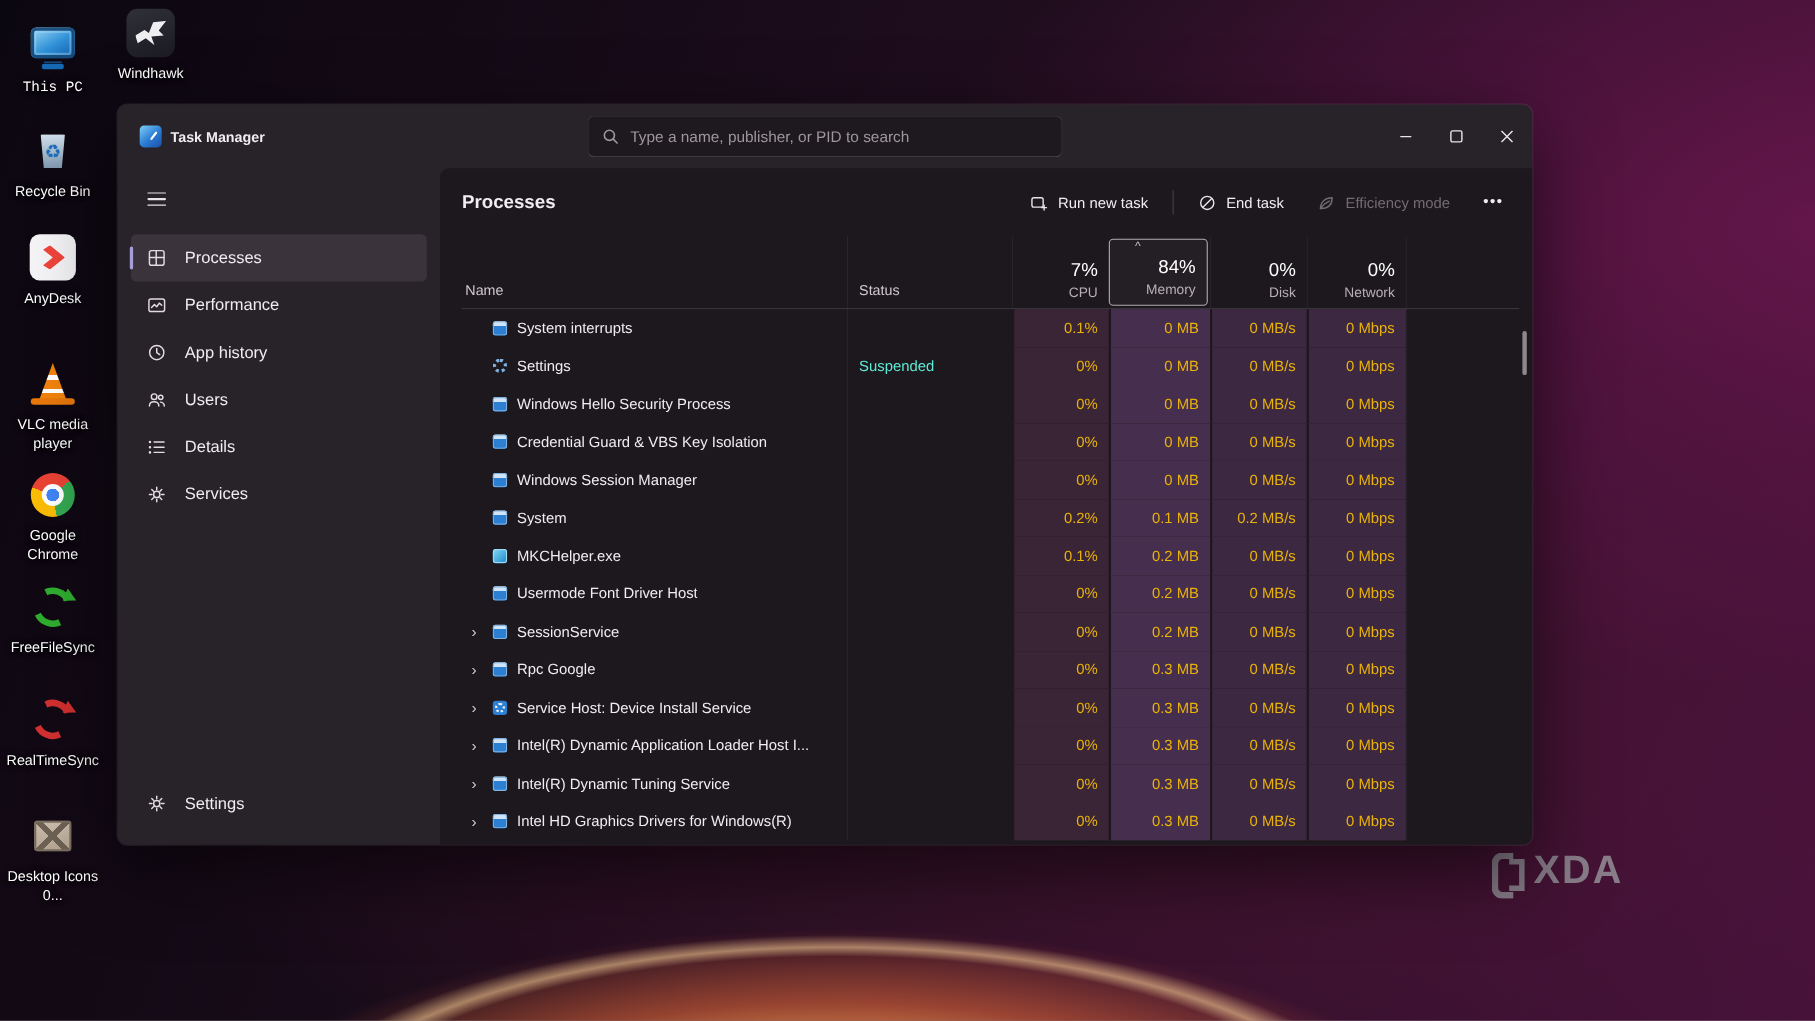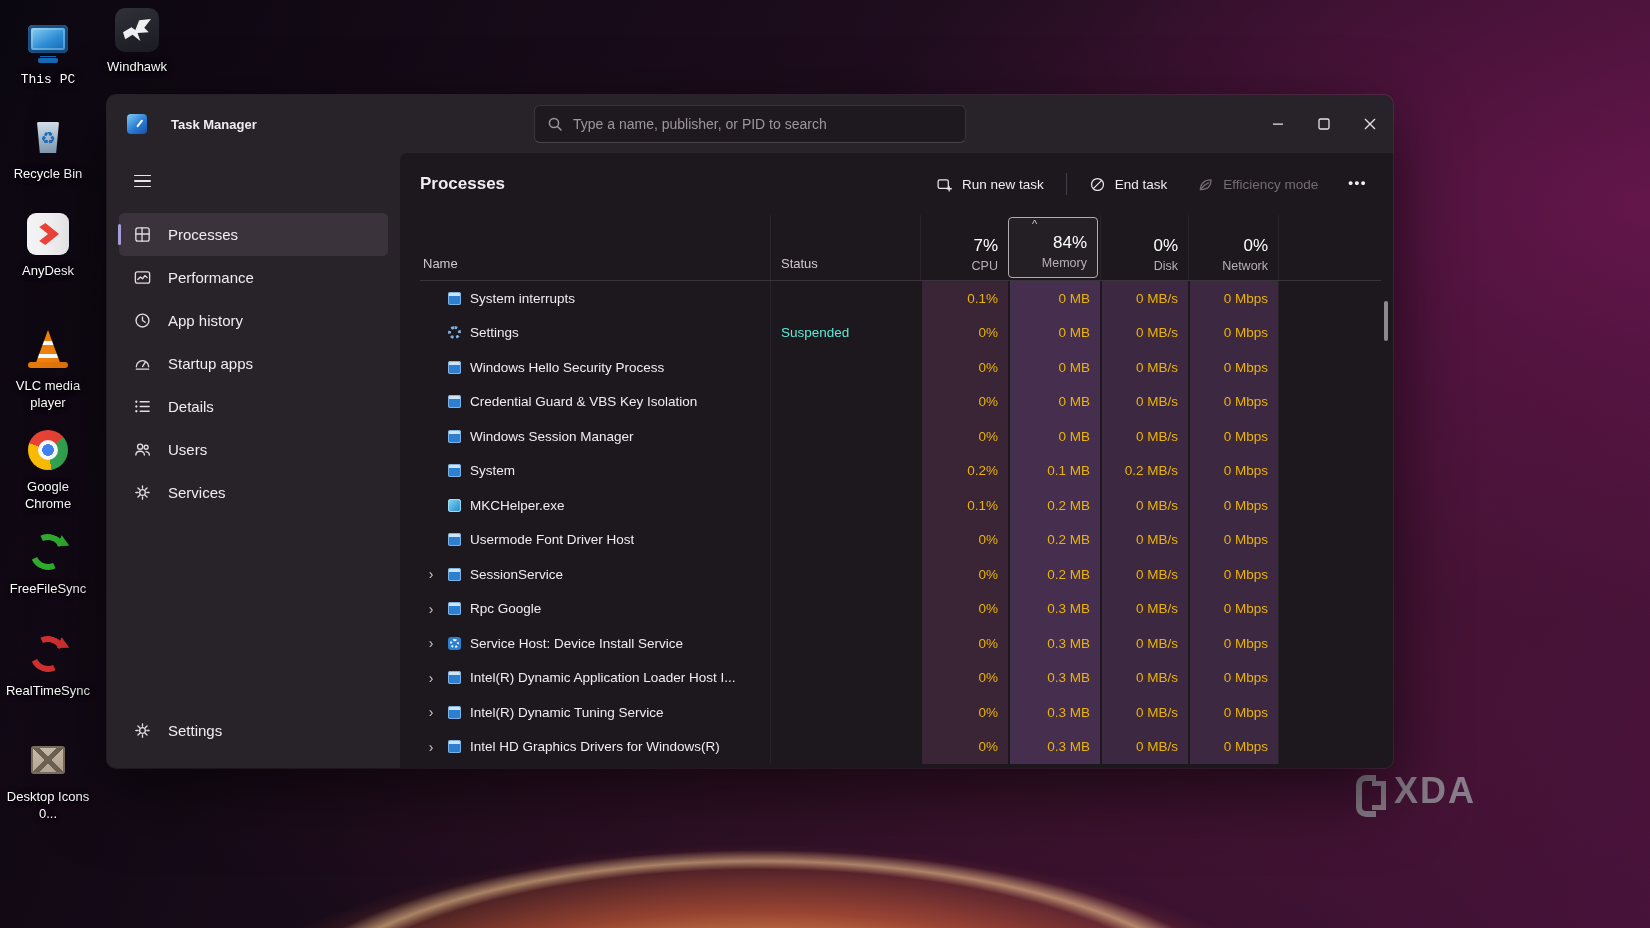--- a/index.html
+++ b/index.html
@@ -72,21 +72,21 @@
   .xda-text { font-size:36px; font-weight:800; letter-spacing:2px; }
 
   
   .window { position:absolute; left:107px; top:95px; width:1286px; height:673px; border-radius:9px; overflow:hidden;
     background:#282229; box-shadow:0 24px 70px rgba(0,0,0,.6), 0 0 0 1px rgba(130,120,130,.25); display:flex; flex-direction:column; }
 
   .titlebar { position:relative; height:58px; flex:none; display:flex; align-items:center; padding-left:20px; }
   .tm-appicon { width:20px; height:20px; border-radius:4px; position:relative; flex:none;
     background:linear-gradient(140deg,#7fd0f5,#2a7bd4 55%,#1b4fa8); }
   .tm-appicon::after { content:''; position:absolute; left:9px; top:4px; width:2px; height:9px; background:#fff; border-radius:1px; transform:rotate(38deg); transform-origin:bottom; }
-  .tm-title { margin-left:24px; font-size:13px; font-weight:700; }
+  .tm-title { margin-left:8px; font-size:13px; font-weight:700; }
 
   .searchbox { position:absolute; left:50%; transform:translateX(-50%); top:10px; width:432px; height:38px; border-radius:6px;
     background:#1e191e; border:1px solid #3a343a; border-bottom-color:#4a444a; display:flex; align-items:center; gap:10px; padding:0 12px; }
   .searchbox input { flex:1; background:transparent; border:none; outline:none; color:#e8e4e8; font-size:14px; font-family:inherit; }
   .searchbox input::placeholder { color:#9d979d; }
 
   .win-controls { margin-left:auto; display:flex; height:100%; }
   .wc { width:46px; height:100%; display:flex; align-items:center; justify-content:center; background:transparent; border:none; color:#e8e4e8; cursor:default; }
 
   .winbody { flex:1; display:flex; min-height:0; }
@@ -251,41 +251,33 @@
       </button>
       <button class="nav-item">
         <svg class="nicon" viewBox="0 0 20 20">
             <circle cx="10" cy="10" r="6.8"></circle>
             <path d="M10 6.2v3.8l2.8 1.9"></path>
           </svg>
         <span>App history</span>
       </button>
       <button class="nav-item">
         <svg class="nicon" viewBox="0 0 20 20">
-            <path d="M3.5 13.5a6.5 6.5 0 0 1 13 0"></path>
-            <path d="M10 13.2l3-4.6"></path>
-            <path d="M3.5 16h13"></path>
-          </svg>
-        <span>Startup apps</span>
-      </button>
-      <button class="nav-item">
-        <svg class="nicon" viewBox="0 0 20 20">
-            <path d="M7.5 5h9.5M7.5 10h9.5M7.5 15h9.5"></path>
-            <path d="M3.5 5h.02M3.5 10h.02M3.5 15h.02" style="stroke-width:2.4"></path>
-          </svg>
-        <span>Details</span>
-      </button>
-      <button class="nav-item">
-        <svg class="nicon" viewBox="0 0 20 20">
             <circle cx="7.5" cy="7" r="2.7"></circle>
             <path d="M3 15.8c0-2.5 2-4 4.5-4s4.5 1.5 4.5 4"></path>
             <circle cx="13.8" cy="7.6" r="2.1"></circle>
             <path d="M13.6 12.2c2.1.3 3.6 1.6 3.6 3.6"></path>
           </svg>
         <span>Users</span>
+      </button>
+      <button class="nav-item">
+        <svg class="nicon" viewBox="0 0 20 20">
+            <path d="M7.5 5h9.5M7.5 10h9.5M7.5 15h9.5"></path>
+            <path d="M3.5 5h.02M3.5 10h.02M3.5 15h.02" style="stroke-width:2.4"></path>
+          </svg>
+        <span>Details</span>
       </button>
       <button class="nav-item">
         <svg class="nicon" viewBox="0 0 20 20">
             <circle cx="10" cy="10" r="3"></circle>
             <path d="M10 3v2.4M10 14.6V17M3 10h2.4M14.6 10H17M5.2 5.2l1.7 1.7M13.1 13.1l1.7 1.7M14.8 5.2l-1.7 1.7M6.9 13.1l-1.7 1.7"></path>
           </svg>
         <span>Services</span>
       </button>
 
       <div class="sb-spacer"></div>

